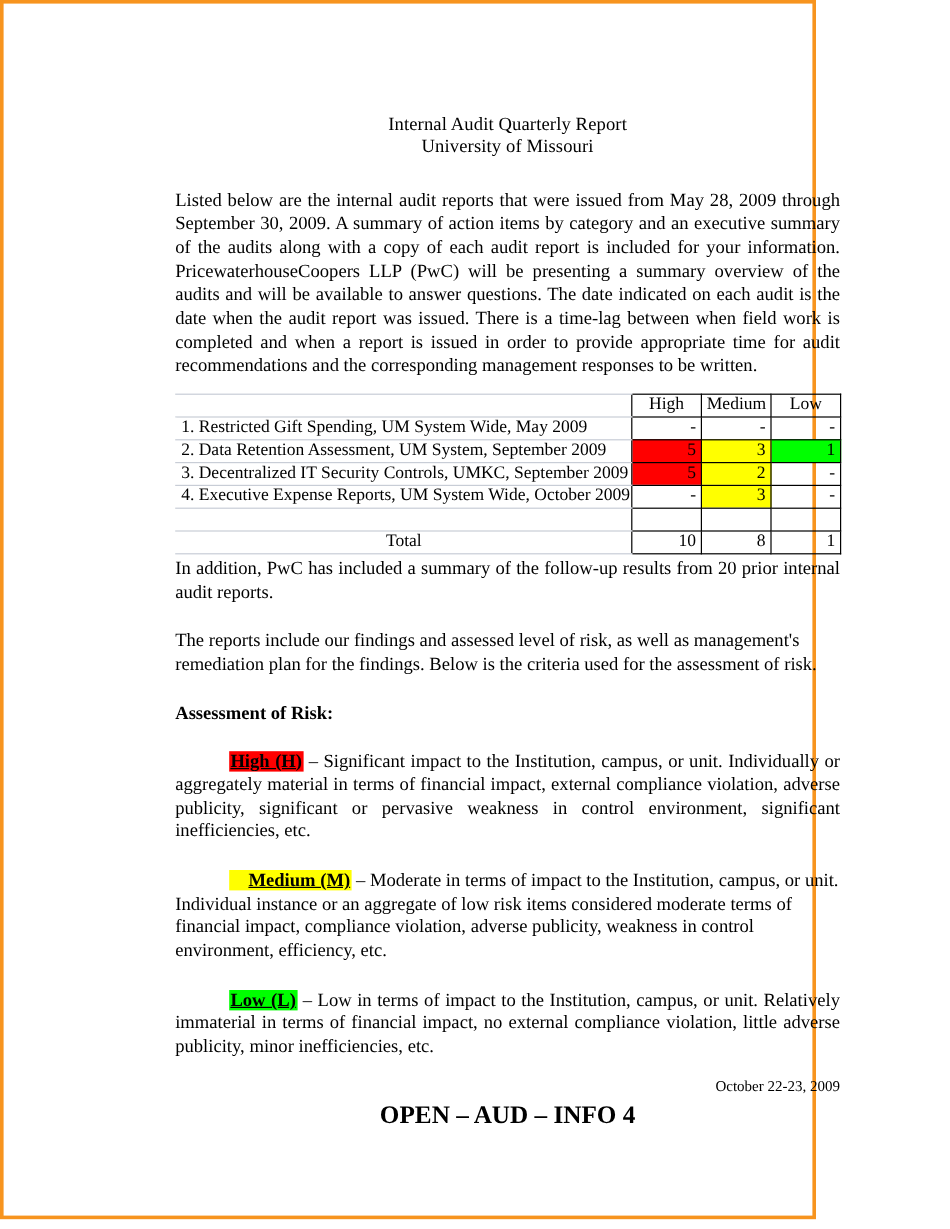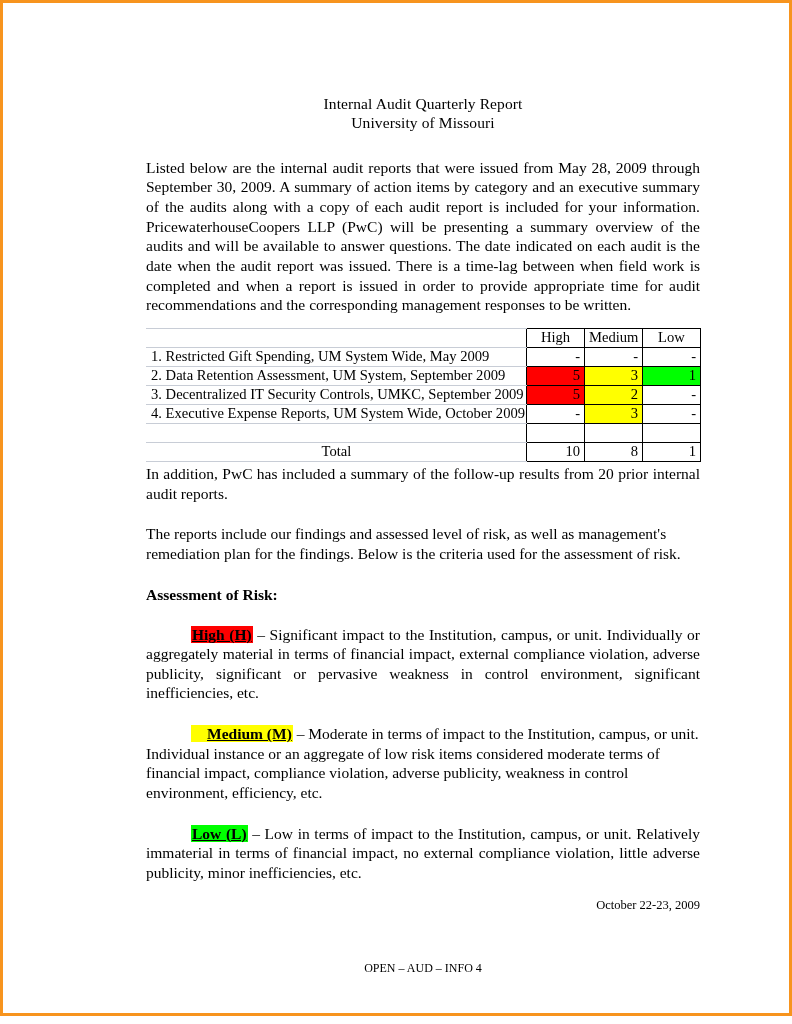--- a/index.html
+++ b/index.html
@@ -12,21 +12,21 @@
     height: 1024px;
     font-family: "Liberation Serif", serif;
     color: #000000;
     overflow: hidden;
   }
 
   .page-frame {
     position: absolute;
     left: 0;
     top: 0;
-    width: 792px;
+    width: 680px;
     height: 1016px;
     box-sizing: border-box;
     border: 3px solid #f7941e;
     background: #ffffff;
   }
 
   .page-inner {
     position: absolute;
     left: 143px;
     top: 0;
@@ -144,24 +144,25 @@
     position: absolute;
     left: 143px;
     top: 895px;
     width: 554px;
     text-align: right;
     font-size: 12.5px;
   }
   .footer-id {
     position: absolute;
     left: 143px;
-    top: 958px;
-    width: 554px;
-    text-align: center;
-    font-size: 12px;
+    top: 914px;
+    width: 554px;
+    text-align: center;
+    font-size: 21px;
+    font-weight: bold;
   }
 </style>
 </head>
 <body>
 
 <div class="page-frame">
   <div class="page-inner">
 
     <div class="title-block">
       <div class="title-line">Internal Audit Quarterly Report</div>

